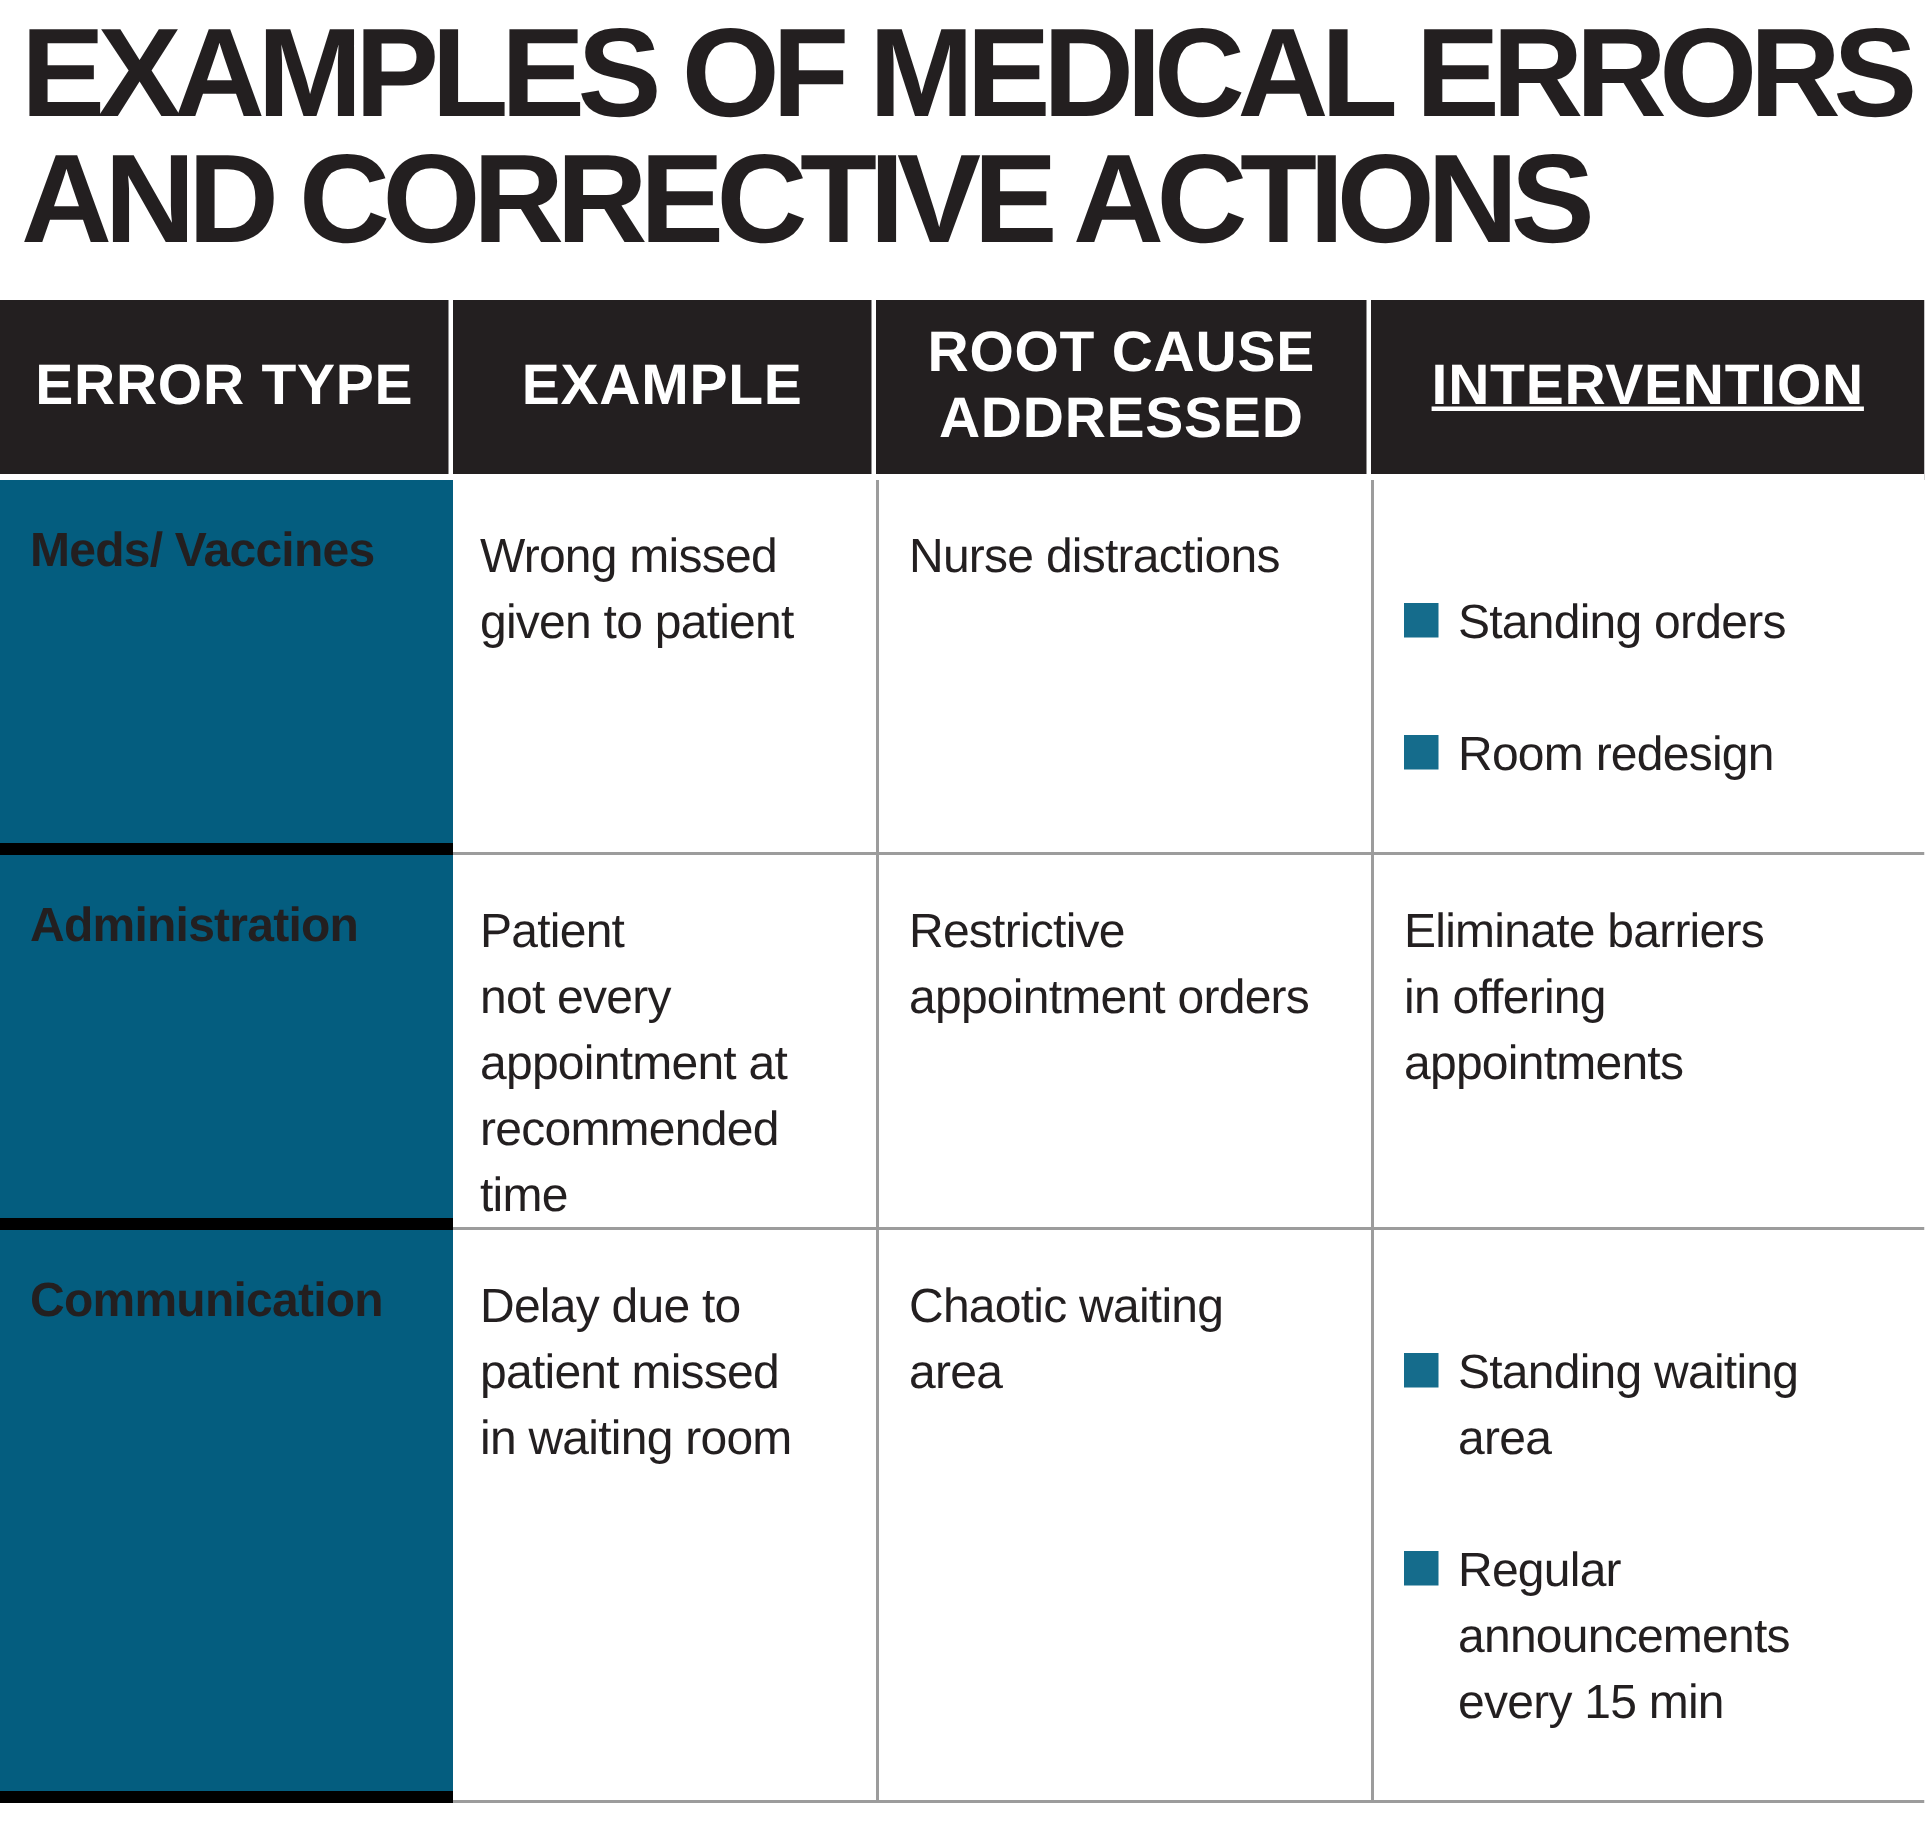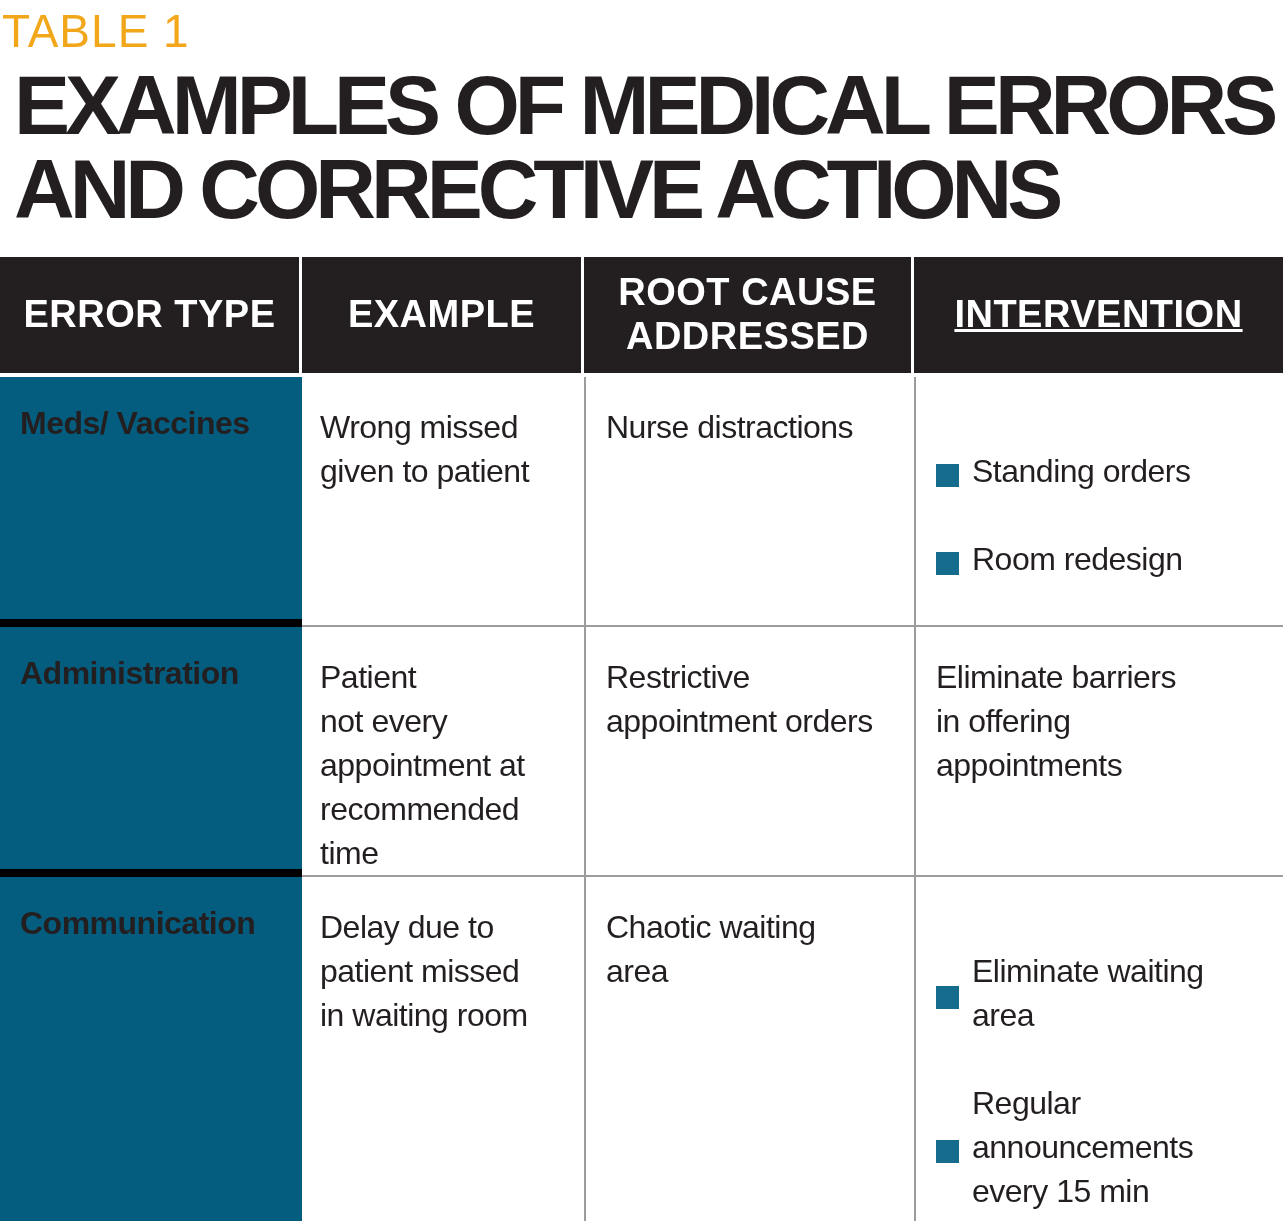--- a/index.html
+++ b/index.html
@@ -85,36 +85,35 @@
   td.c3 {
     padding: 28px 10px 0 20px;
     border-left: 2px solid var(--grid-line);
     border-bottom: 2px solid var(--grid-line);
   }
   td.c4 {
     padding: 28px 10px 0 20px;
     border-left: 2px solid var(--grid-line);
     border-bottom: 2px solid var(--grid-line);
   }
-  .bullet-item { display: flex; align-items: center; }
+  .bullet-item { display: flex; align-items: flex-start; }
   .bullet-sq {
     width: 23px;
     height: 23px;
     background: var(--bullet-teal);
     margin: 10px 13px 0 0;
     flex: none;
   }
   .bullet-text { white-space: pre-line; }
 </style>
 </head>
 <body>
 
 <div class="page">
 
-  <div class="kicker">TABLE 1</div>
   <h1 class="title">EXAMPLES OF MEDICAL ERRORS
 AND CORRECTIVE ACTIONS</h1>
 
   <table class="errors">
     <colgroup>
       <col style="width:302px">
       <col style="width:282px">
       <col style="width:330px">
       <col style="width:369px">
     </colgroup>
@@ -160,21 +159,21 @@
       <tr style="height:265px">
         <td class="rowhead">Communication</td>
         <td class="c2">Delay due to
 patient missed
 in waiting room</td>
         <td class="c3">Chaotic waiting
 area</td>
         <td class="c4">
           <div class="bullet-item">
             <span class="bullet-sq"></span>
-            <span class="bullet-text">Eliminate waiting
+            <span class="bullet-text">Standing waiting
 area</span>
           </div>
           <div class="bullet-item">
             <span class="bullet-sq"></span>
             <span class="bullet-text">Regular
 announcements
 every 15 min</span>
           </div>
         </td>
       </tr>

